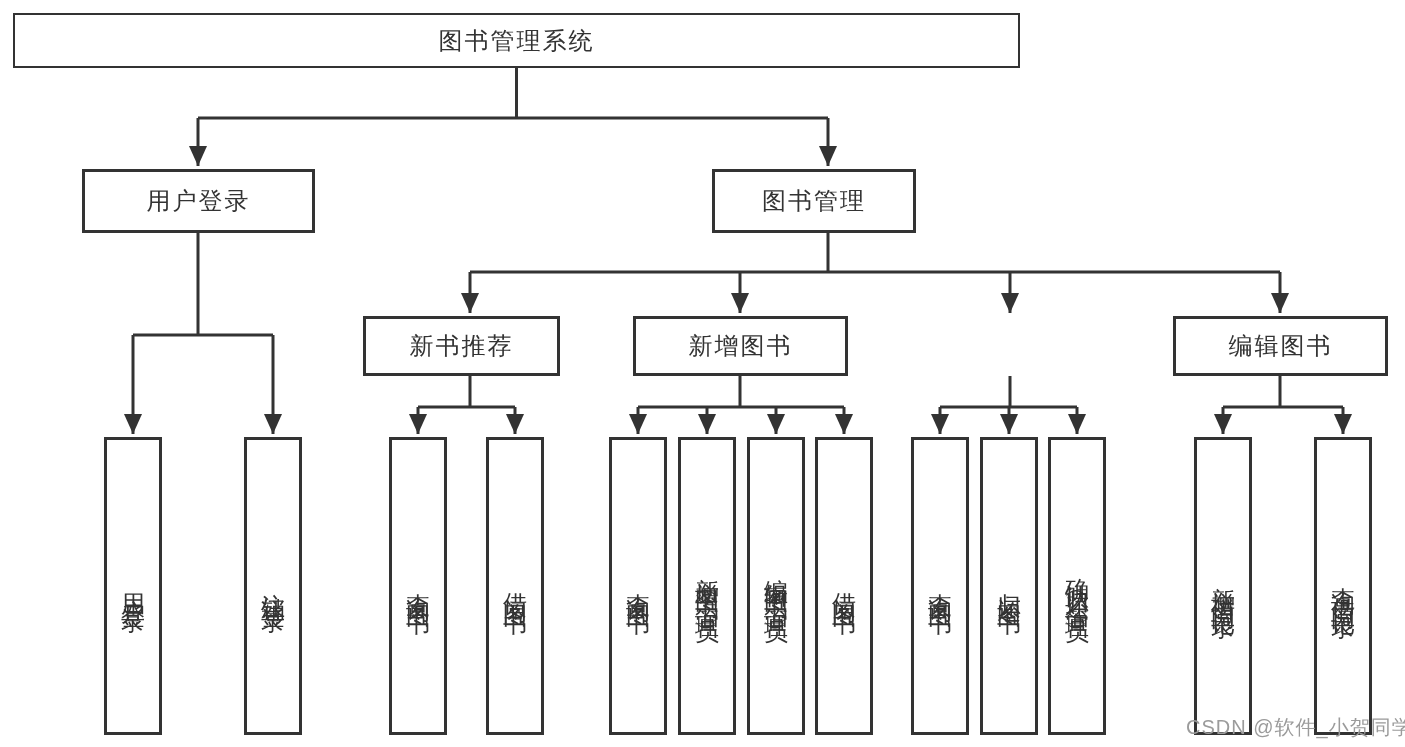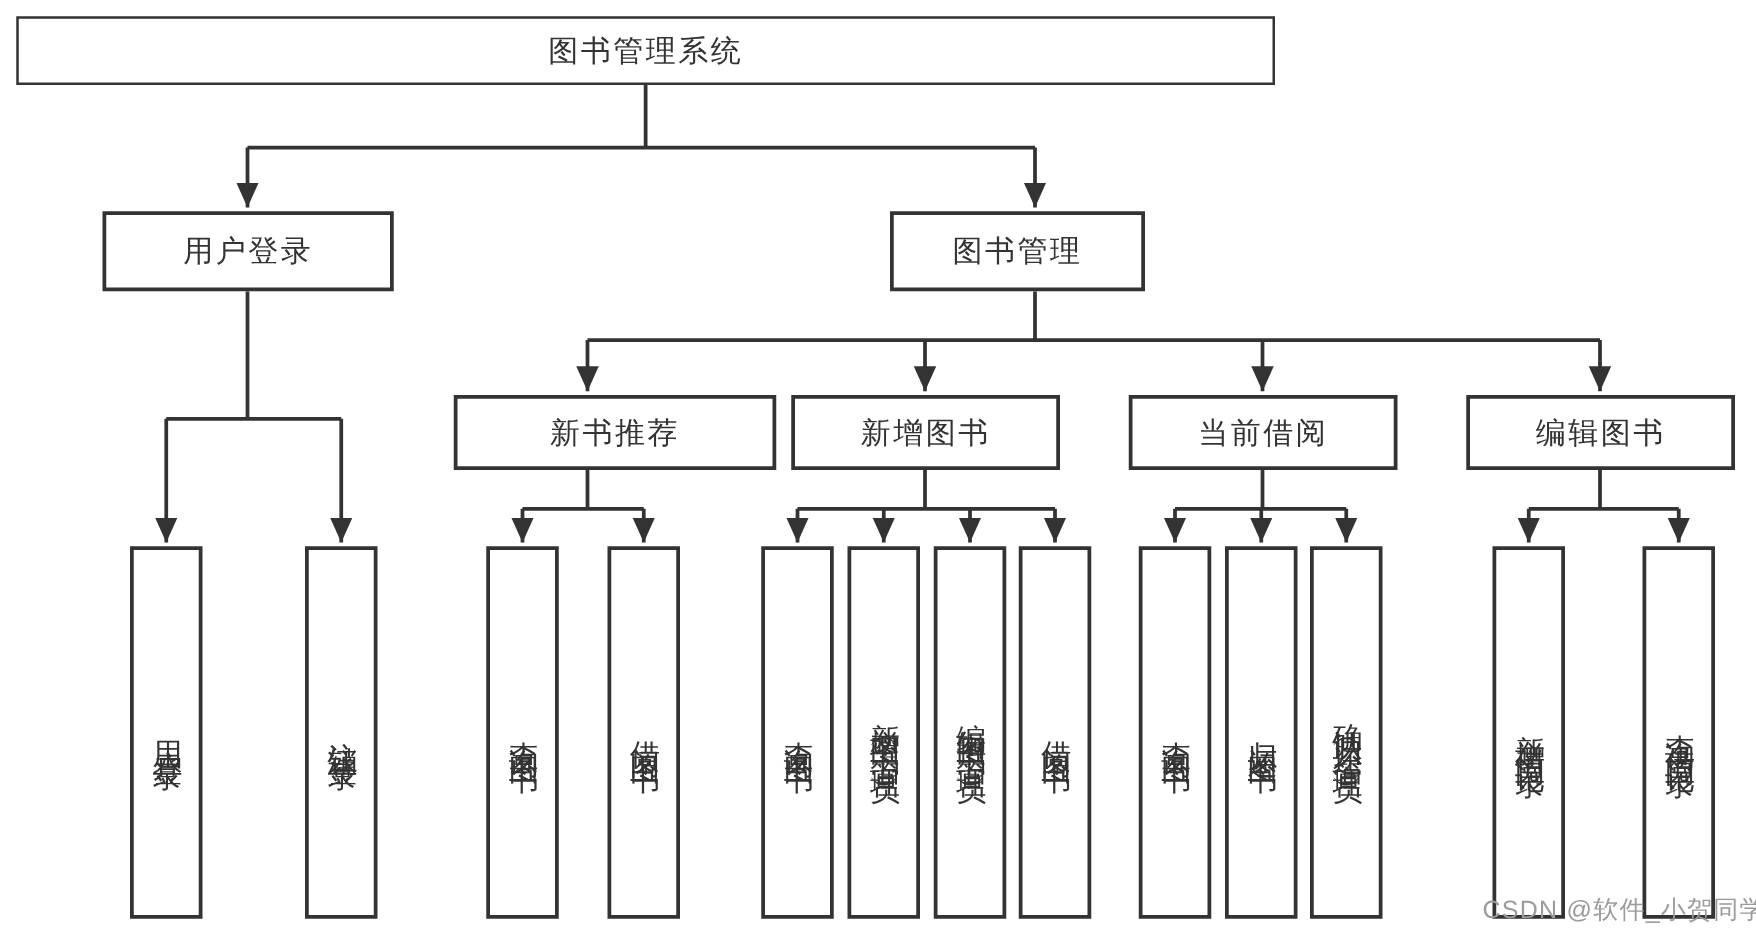--- a/index.html
+++ b/index.html
@@ -105,28 +105,25 @@
     <span>图书管理系统</span>
   </div>
 
   <div class="node" style="left:82px;top:169px;width:233px;height:64px;">
     <span>用户登录</span>
   </div>
   <div class="node" style="left:712px;top:169px;width:204px;height:64px;">
     <span>图书管理</span>
   </div>
 
-  <div class="node" style="left:363px;top:316px;width:258px;height:60px;">
+  <div class="node" style="left:363px;top:316px;width:197px;height:60px;">
     <span>新书推荐</span>
   </div>
   <div class="node" style="left:633px;top:316px;width:215px;height:60px;">
     <span>新增图书</span>
-  </div>
-  <div class="node" style="left:903px;top:316px;width:215px;height:60px;">
-    <span>当前借阅</span>
   </div>
   <div class="node" style="left:1173px;top:316px;width:215px;height:60px;">
     <span>编辑图书</span>
   </div>
 
   <div class="node leaf" style="left:104px;top:437px;width:58px;height:298px;">
     <span class="vtext">用户登录</span>
   </div>
   <div class="node leaf" style="left:244px;top:437px;width:58px;height:298px;">
     <span class="vtext">注销登录</span>

